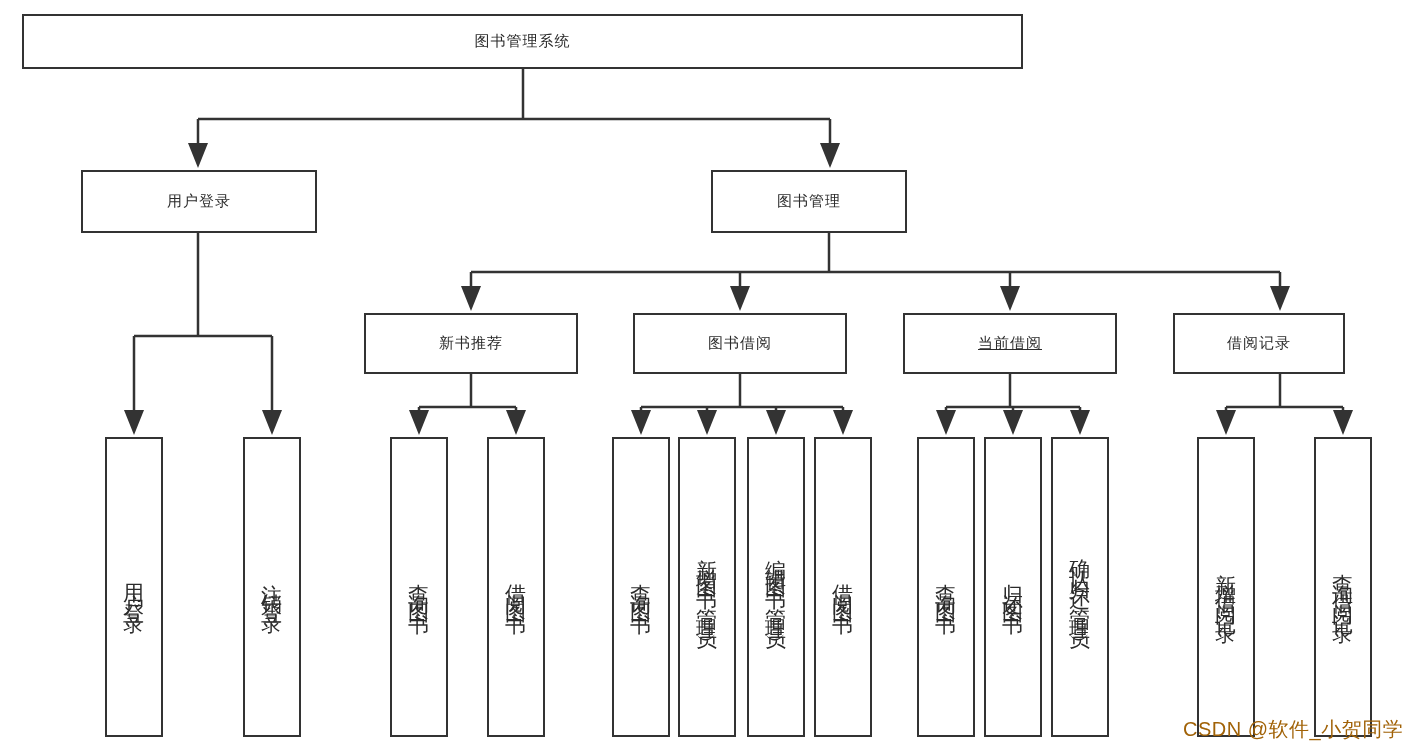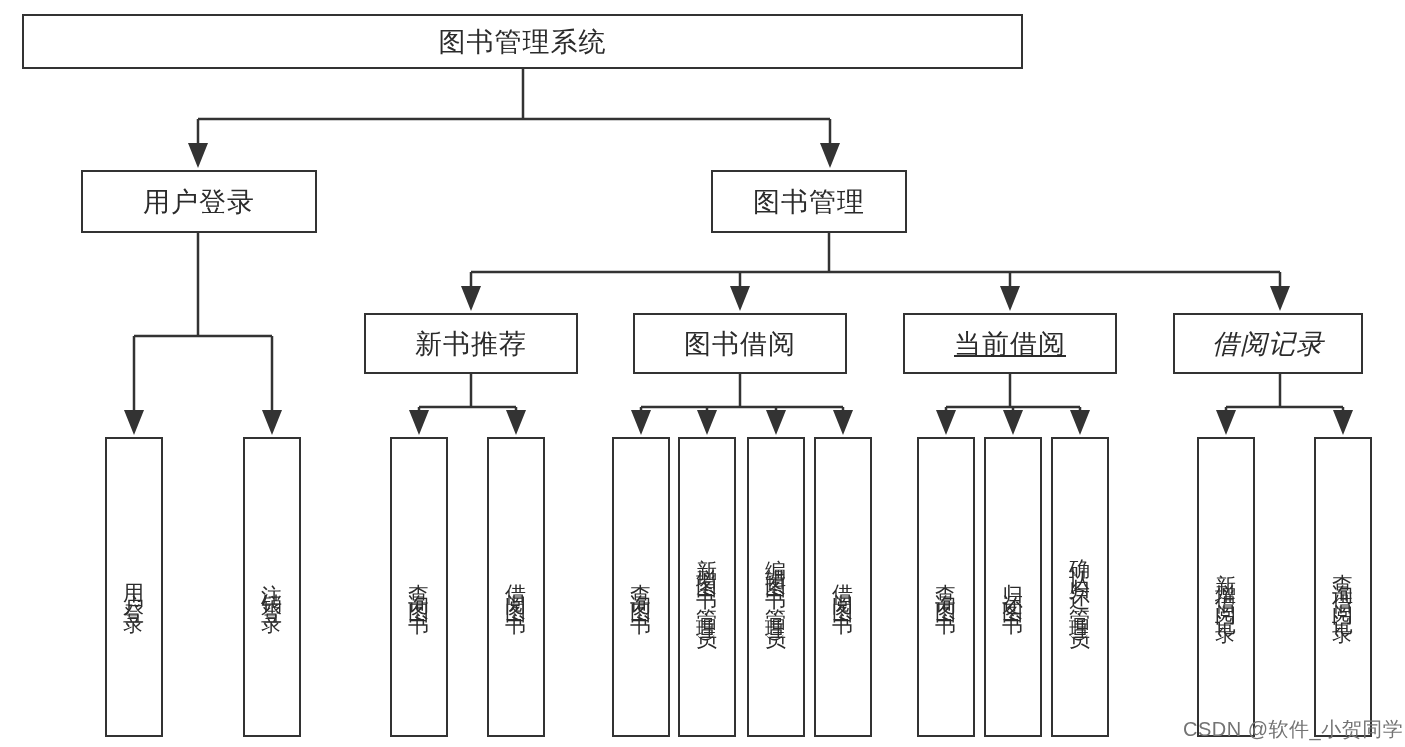--- a/index.html
+++ b/index.html
@@ -25,38 +25,38 @@
     position: absolute;
     box-sizing: border-box;
     border: 2.5px solid #333333;
     background: #ffffff;
     display: flex;
     align-items: center;
     justify-content: center;
     color: #2b2b2b;
   }
   .hbox span {
-    font-size: 27px;
+    font-size: 15px;
     letter-spacing: 1px;
     white-space: nowrap;
   }
   .vbox span {
     writing-mode: vertical-rl;
     text-orientation: mixed;
     font-size: 21px;
     letter-spacing: 10px;
     line-height: 1;
     white-space: nowrap;
   }
   .watermark {
     position: absolute;
     left: 1183px;
     top: 716px;
     font-size: 20px;
-    color: #737373;
+    color: #a16207;
     letter-spacing: 0.5px;
     white-space: nowrap;
     z-index: 10;
   }
 </style>
 </head>
 <body>
 
 <div id="canvas">
 
@@ -128,21 +128,21 @@
 
   <div class="box hbox" style="left:364px; top:313px; width:214px; height:61px;">
     <span>新书推荐</span>
   </div>
   <div class="box hbox" style="left:633px; top:313px; width:214px; height:61px;">
     <span>图书借阅</span>
   </div>
   <div class="box hbox" style="left:903px; top:313px; width:214px; height:61px;text-decoration:underline;">
     <span>当前借阅</span>
   </div>
-  <div class="box hbox" style="left:1173px; top:313px; width:190px; height:61px;font-style:italic;">
+  <div class="box hbox" style="left:1173px; top:313px; width:172px; height:61px;">
     <span>借阅记录</span>
   </div>
 
   <div class="box vbox" style="left:105px; top:437px; width:58px; height:300px;">
     <span>用户登录</span>
   </div>
   <div class="box vbox" style="left:243px; top:437px; width:58px; height:300px;">
     <span>注销登录</span>
   </div>
 

